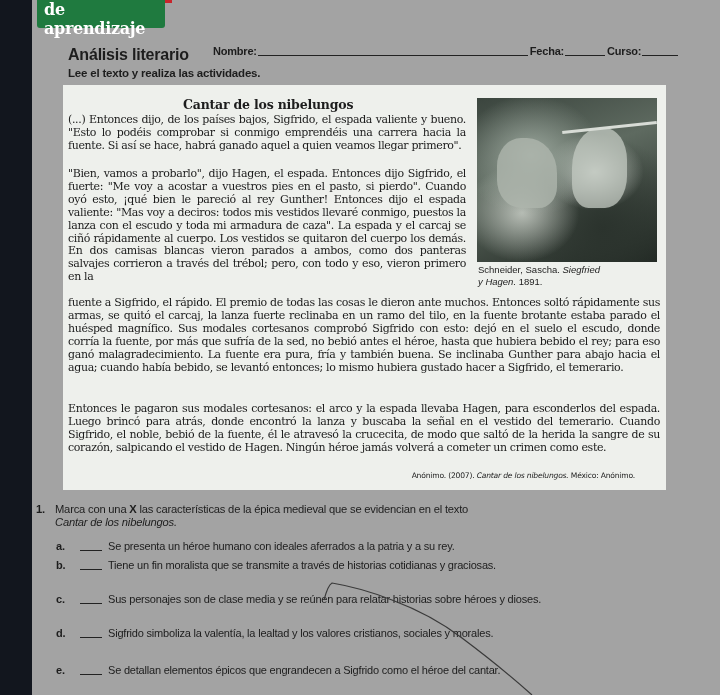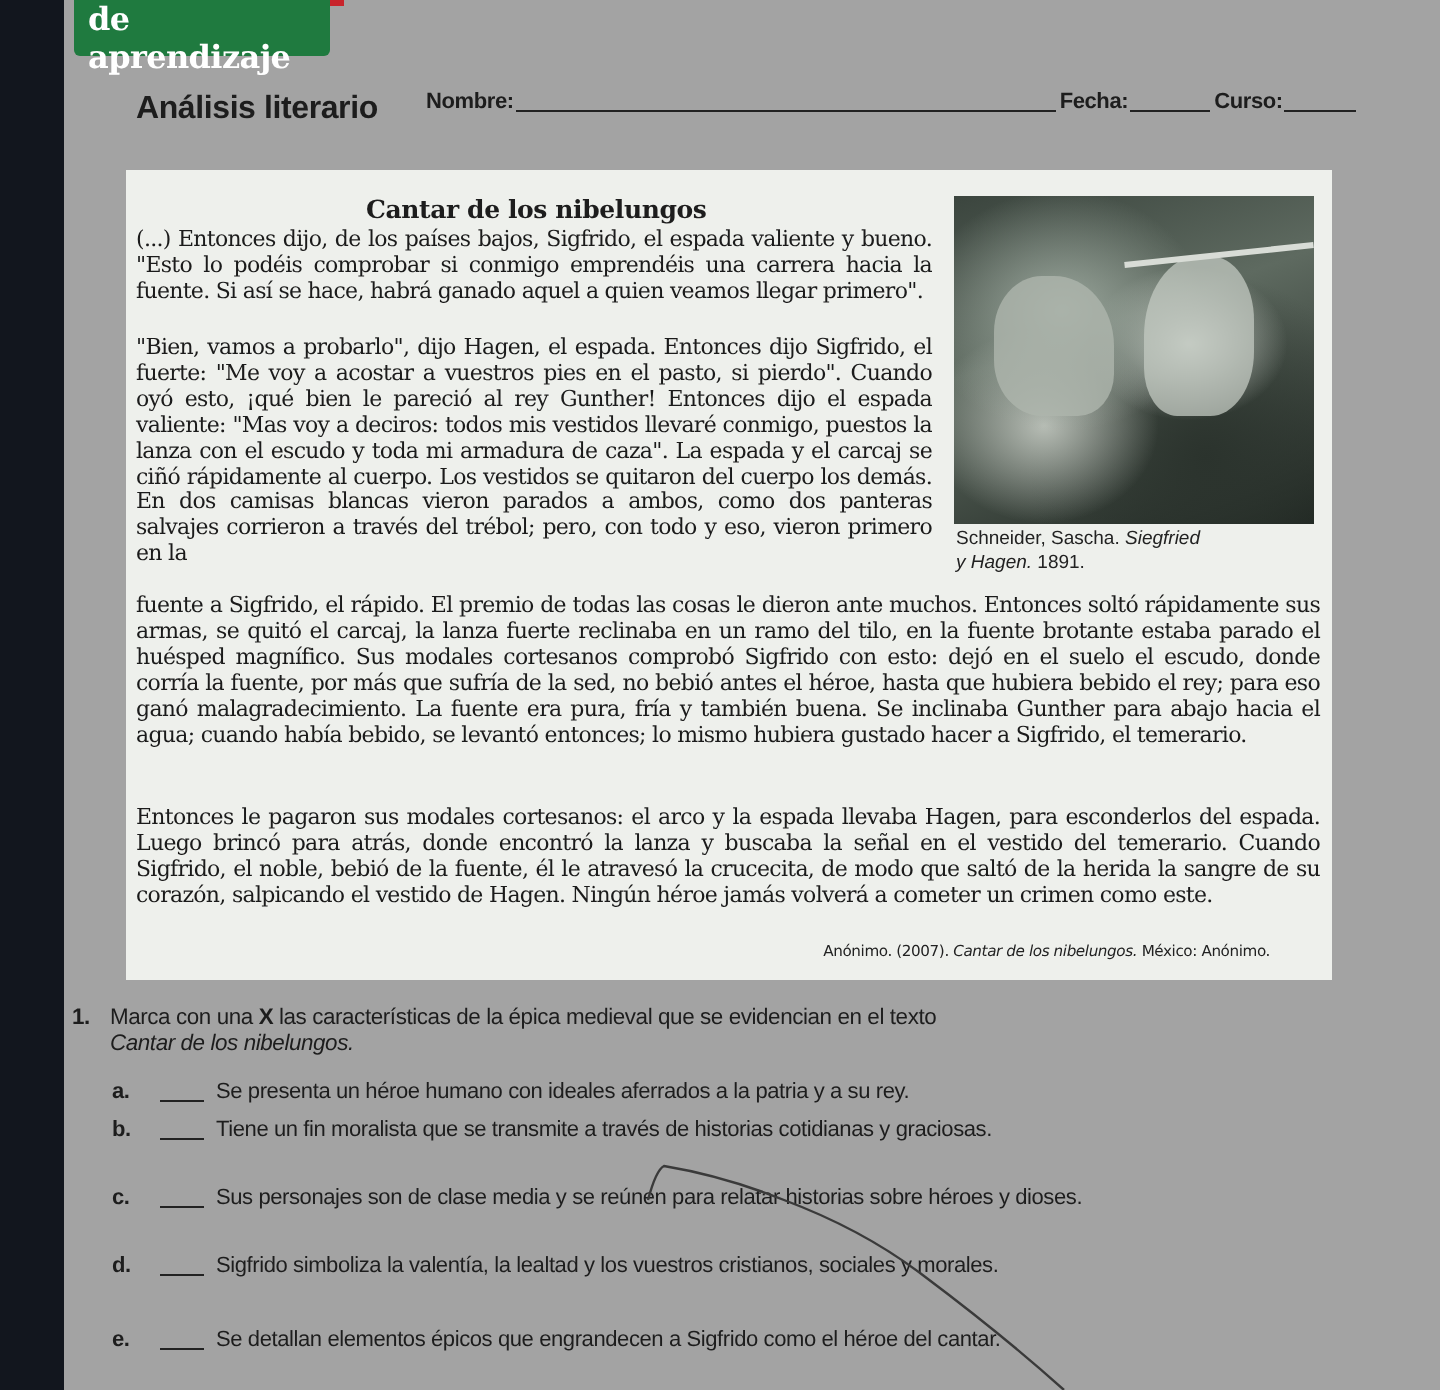--- a/index.html
+++ b/index.html
@@ -192,20 +192,21 @@
   <div class="header-fields">
     <span>Nombre:</span>
     <span class="field-line" style="width:270px"></span>
     <span>Fecha:</span>
     <span class="field-line" style="width:40px"></span>
     <span>Curso:</span>
     <span class="field-line" style="width:36px"></span>
   </div>
 
   <div class="section-title">Análisis literario</div>
+  <div class="instruction">Lee el texto y realiza las actividades.</div>
 
   <div class="reading-box"></div>
 
   <div class="reading-title">Cantar de los nibelungos</div>
 
   <div class="para" style="left:36px; top:114px; width:398px;">(...) Entonces dijo, de los países bajos, Sigfrido, el espada valiente y bueno. "Esto lo podéis comprobar si conmigo emprendéis una carrera hacia la fuente. Si así se hace, habrá ganado aquel a quien veamos llegar primero".</div>
   <div class="para" style="left:36px; top:168px; width:398px;">"Bien, vamos a probarlo", dijo Hagen, el espada. Entonces dijo Sigfrido, el fuerte: "Me voy a acostar a vuestros pies en el pasto, si pierdo". Cuando oyó esto, ¡qué bien le pareció al rey Gunther! Entonces dijo el espada valiente: "Mas voy a deciros: todos mis vestidos llevaré conmigo, puestos la lanza con el escudo y toda mi armadura de caza". La espada y el carcaj se ciñó rápidamente al cuerpo. Los vestidos se quitaron del cuerpo los demás. En dos camisas blancas vieron parados a ambos, como dos panteras salvajes corrieron a través del trébol; pero, con todo y eso, vieron primero en la</div>
   <div class="para" style="left:36px; top:297px; width:592px;">fuente a Sigfrido, el rápido. El premio de todas las cosas le dieron ante muchos. Entonces soltó rápidamente sus armas, se quitó el carcaj, la lanza fuerte reclinaba en un ramo del tilo, en la fuente brotante estaba parado el huésped magnífico. Sus modales cortesanos comprobó Sigfrido con esto: dejó en el suelo el escudo, donde corría la fuente, por más que sufría de la sed, no bebió antes el héroe, hasta que hubiera bebido el rey; para eso ganó malagradecimiento. La fuente era pura, fría y también buena. Se inclinaba Gunther para abajo hacia el agua; cuando había bebido, se levantó entonces; lo mismo hubiera gustado hacer a Sigfrido, el temerario.</div>
   <div class="para" style="left:36px; top:403px; width:592px;">Entonces le pagaron sus modales cortesanos: el arco y la espada llevaba Hagen, para esconderlos del espada. Luego brincó para atrás, donde encontró la lanza y buscaba la señal en el vestido del temerario. Cuando Sigfrido, el noble, bebió de la fuente, él le atravesó la crucecita, de modo que saltó de la herida la sangre de su corazón, salpicando el vestido de Hagen. Ningún héroe jamás volverá a cometer un crimen como este.</div>
 
@@ -247,21 +248,21 @@
     <span class="opt-text">Tiene un fin moralista que se transmite a través de historias cotidianas y graciosas.</span>
   </div>
   <div class="option" style="top:593px;">
     <span class="opt-letter">c.</span>
     <span class="opt-blank"></span>
     <span class="opt-text">Sus personajes son de clase media y se reúnen para relatar historias sobre héroes y dioses.</span>
   </div>
   <div class="option" style="top:627px;">
     <span class="opt-letter">d.</span>
     <span class="opt-blank"></span>
-    <span class="opt-text">Sigfrido simboliza la valentía, la lealtad y los vuestros cristianos, sociales y morales.</span>
+    <span class="opt-text">Sigfrido simboliza la valentía, la lealtad y los valores cristianos, sociales y morales.</span>
   </div>
   <div class="option" style="top:664px;">
     <span class="opt-letter">e.</span>
     <span class="opt-blank"></span>
     <span class="opt-text">Se detallan elementos épicos que engrandecen a Sigfrido como el héroe del cantar.</span>
   </div>
 
   <svg class="pen-mark" viewBox="0 0 688 695">
     <path d="M292 600 Q296 585 300 583 Q330 588 360 600 Q400 615 430 638 Q470 668 500 695" fill="none" stroke="#3a3a3a" stroke-width="1.2"></path>
   </svg>

